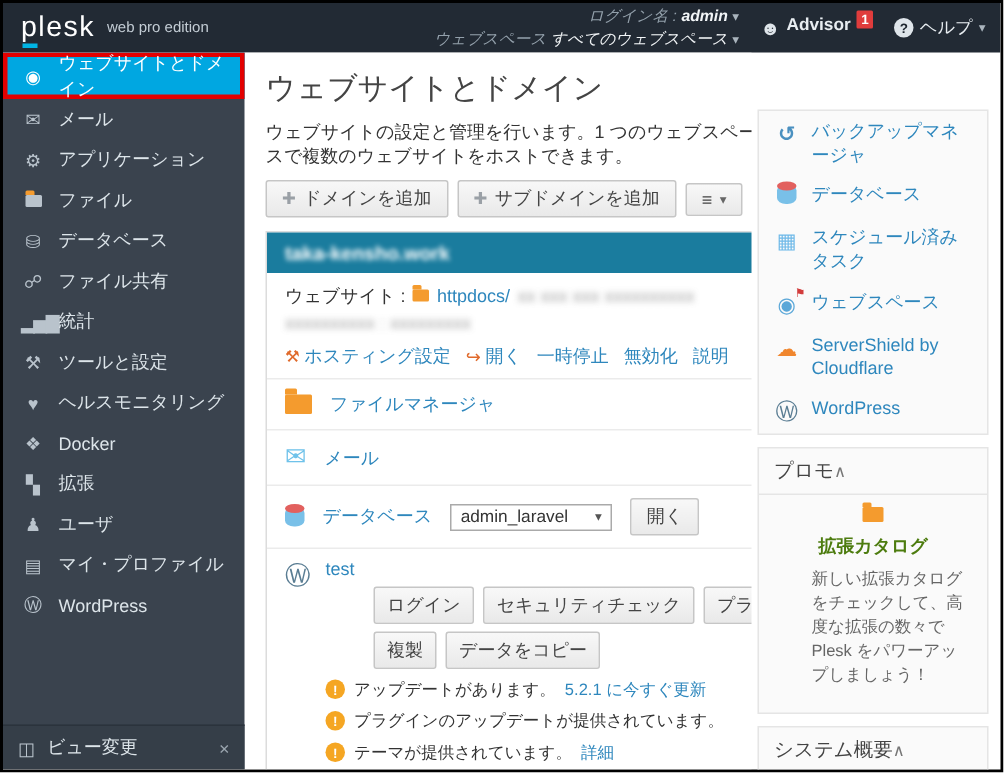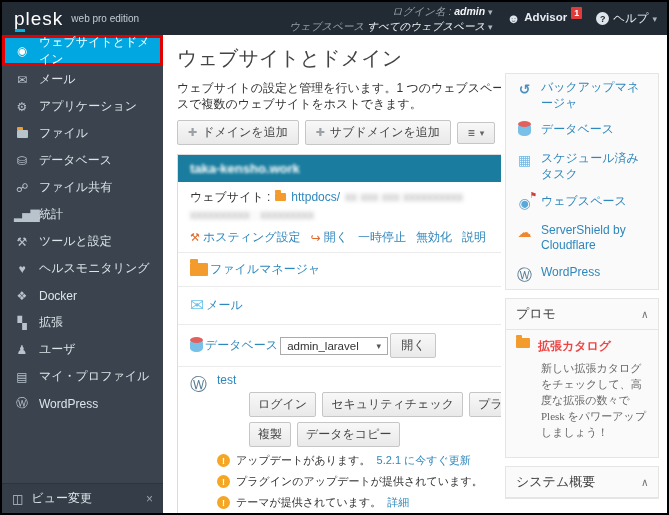--- a/index.html
+++ b/index.html
@@ -69,45 +69,45 @@
 
   .card { width:326px; border:1px solid #dcdcdc; }
   .card-head { background:#1a7c9e; color:#fff; font-weight:bold; font-size:13px; padding:6px 12px; }
   .crow { padding:6px 12px; }
   .crow + .crow { border-top:1px solid #ebebeb; }
   .site-line { display:flex; align-items:center; gap:5px; line-height:1.5; flex-wrap:wrap; }
   .links-row { display:flex; gap:10px; margin-top:5px; align-items:center; flex-wrap:wrap; }
   .lr-item { display:inline-flex; align-items:center; gap:3px; }
   .hosting-ico { color:#e06a2b; font-size:11px; }
   .open-ico { color:#e06a2b; font-size:12px; }
-  .iconrow { display:flex; align-items:center; gap:2px; padding-top:8px; padding-bottom:8px; }
+  .iconrow { display:flex; align-items:center; gap:12px; padding-top:8px; padding-bottom:8px; }
   .mail-big { color:#6fc2ea; font-size:17px; }
   .wp-ico { color:#5a7d93; font-size:17px; }
   .select { display:inline-flex; align-items:center; justify-content:space-between; width:108px; border:1px solid #aaa; background:#fff; padding:2px 6px; font-size:11.5px; color:#333; cursor:pointer; }
   .btnrow { display:flex; gap:6px; margin:5px 0 0 0; flex-wrap:nowrap;padding-left:32px; }
   .btnrow .btn { padding:3px 8px; }
   .wp-body { flex:1; }
   .wp-row { display:flex; gap:10px; align-items:flex-start; }
   .warnline { display:flex; align-items:center; gap:6px; margin-top:6px; font-size:11px; }
 
   
   .rightcol { width:166px; padding:38px 8px 0 4px; display:flex; flex-direction:column; gap:8px; }
   .rbox { background:#fafafa; border:1px solid #e5e5e5; }
-  .rbox-head { display:flex; align-items:center; justify-content:space-between; padding:6px 10px; font-size:13px; color:#444; border-bottom:1px solid #e5e5e5;font-family:Liberation Mono, monospace; }
+  .rbox-head { display:flex; align-items:center; justify-content:flex-start; padding:6px 10px; font-size:13px; color:#444; border-bottom:1px solid #e5e5e5; }
   .rbox-head .up { color:#777; font-size:11px; cursor:pointer; }
   .shortcut { display:flex; gap:8px; padding:6px 10px 5px 10px; align-items:flex-start; line-height:1.3; }
   .shortcut .si { flex:0 0 17px; text-align:center; font-size:14px; margin-top:0; }
   .backup-ico { color:#4a90c0; font-weight:bold; }
   .sched-ico { color:#6fb9e8; }
   .gf { position:relative; color:#5aa7d8; }
   .gf::after { content:"⚑"; color:#d23c3c; font-size:8px; position:absolute; top:-3px; right:-4px; }
   .cloud-ico { color:#f0862e; }
   .promo-body { padding:8px 10px; }
-  .promo-item { display:flex; gap:8px; align-items:flex-start; font-weight:bold; color:#ef4444; }
-  .promo-text { font-size:11px; color:#666; line-height:1.45; margin:6px 0 8px 25px;font-family:Liberation Serif, serif; }
+  .promo-item { display:flex; gap:8px; align-items:center; font-weight:bold; color:#4d7c0f;flex-direction:column; }
+  .promo-text { font-size:11px; color:#666; line-height:1.45; margin:6px 0 8px 25px; }
   .promo-btns { margin-left:25px; display:flex; align-items:center; gap:10px; }
   .hide-link { color:#999; cursor:pointer; }
 </style>
 </head>
 <body>
 
 <div class="frame">
 
   <header class="topbar">
     <span class="logo">plesk</span>

